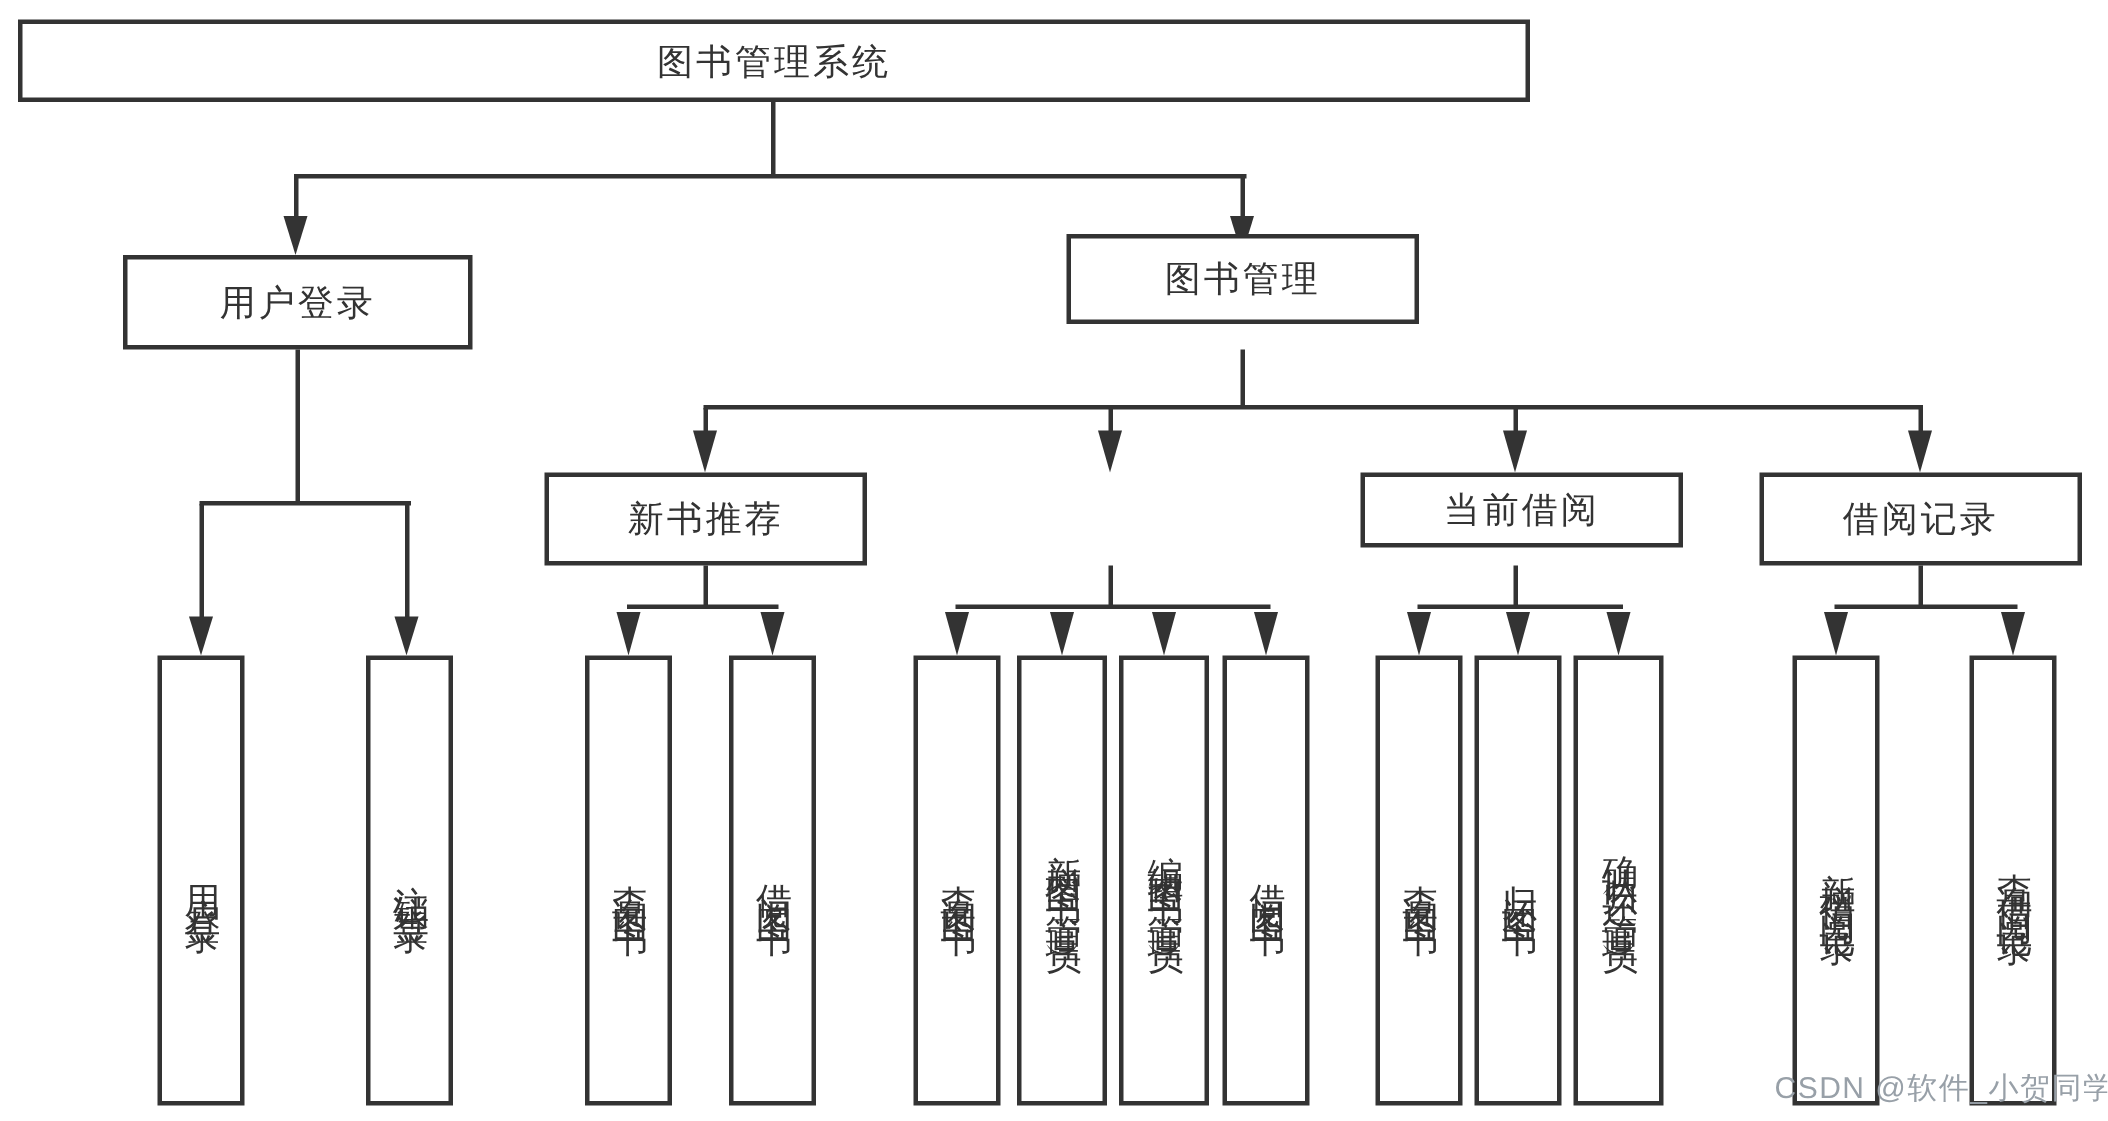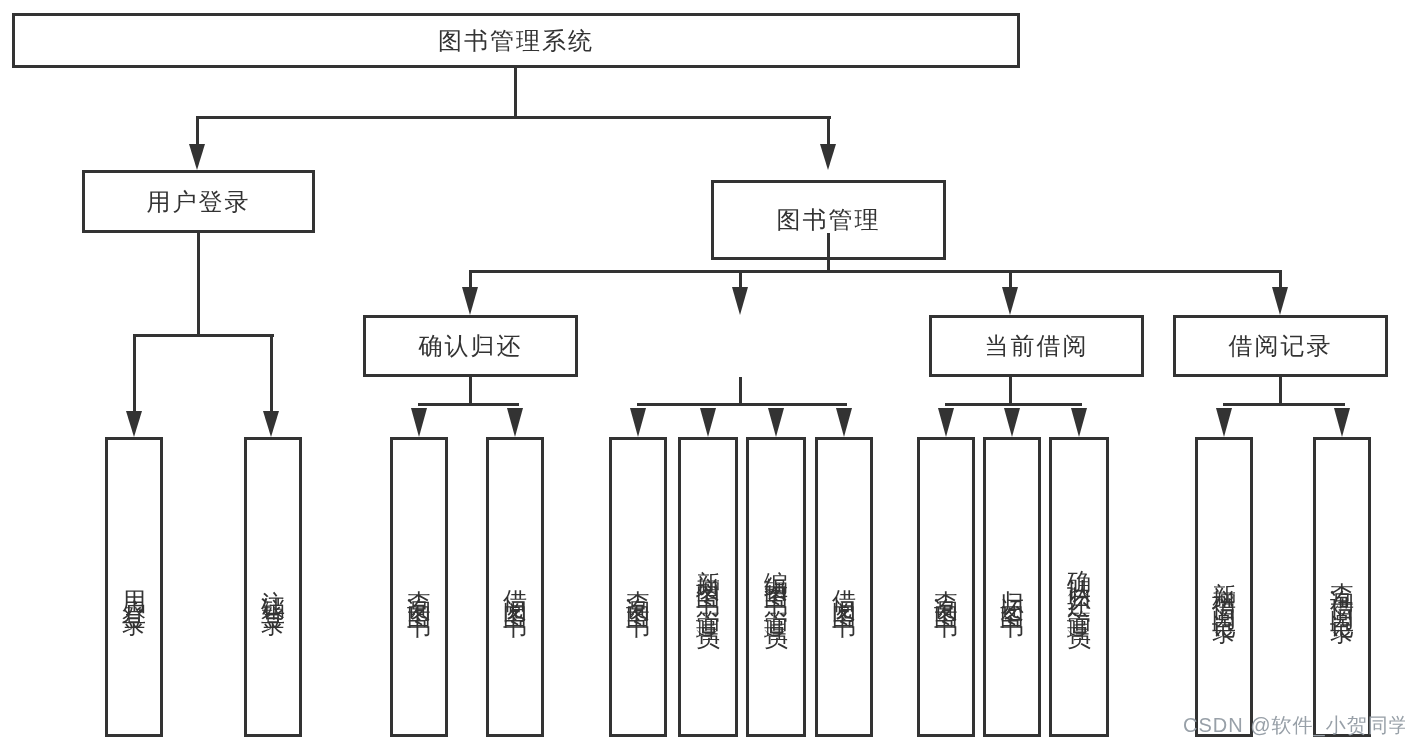--- a/index.html
+++ b/index.html
@@ -70,21 +70,21 @@
   <div class="vline" style="left:514px;top:68px;height:49px"></div>
   <div class="hline" style="left:196px;top:116px;width:635px"></div>
   <div class="vline" style="left:196px;top:118px;height:30px"></div>
   <div class="vline" style="left:827px;top:118px;height:30px"></div>
   <div class="arrow" style="left:189px;top:144px"></div>
   <div class="arrow" style="left:820px;top:144px"></div>
 
   <div class="node h" style="left:82px;top:170px;width:233px;height:63px">
     <span>用户登录</span>
   </div>
-  <div class="node h" style="left:711px;top:180px;width:235px;height:80px">
+  <div class="node h" style="left:711px;top:156px;width:235px;height:60px">
     <span>图书管理</span>
   </div>
 
   <div class="vline" style="left:197px;top:233px;height:102px"></div>
   <div class="hline" style="left:133px;top:334px;width:141px"></div>
   <div class="vline" style="left:133px;top:336px;height:76px"></div>
   <div class="vline" style="left:270px;top:336px;height:76px"></div>
   <div class="arrow" style="left:126px;top:411px"></div>
   <div class="arrow" style="left:263px;top:411px"></div>
 
@@ -93,23 +93,23 @@
   <div class="vline" style="left:469px;top:272px;height:17px"></div>
   <div class="vline" style="left:739px;top:272px;height:17px"></div>
   <div class="vline" style="left:1009px;top:272px;height:17px"></div>
   <div class="vline" style="left:1279px;top:272px;height:17px"></div>
   <div class="arrow t28" style="left:462px;top:287px"></div>
   <div class="arrow t28" style="left:732px;top:287px"></div>
   <div class="arrow t28" style="left:1002px;top:287px"></div>
   <div class="arrow t28" style="left:1272px;top:287px"></div>
 
   <div class="node h" style="left:363px;top:315px;width:215px;height:62px">
-    <span>确认归还</span>
+    <span>新书推荐</span>
   </div>
-  <div class="node h" style="left:929px;top:315px;width:215px;height:62px">
+  <div class="node h" style="left:907px;top:315px;width:215px;height:50px">
     <span>当前借阅</span>
   </div>
   <div class="node h" style="left:1173px;top:315px;width:215px;height:62px">
     <span>借阅记录</span>
   </div>
 
   <div class="vline" style="left:469px;top:377px;height:29px"></div>
   <div class="hline" style="left:418px;top:403px;width:101px"></div>
   <div class="arrow t29" style="left:411px;top:408px"></div>
   <div class="arrow t29" style="left:507px;top:408px"></div>

